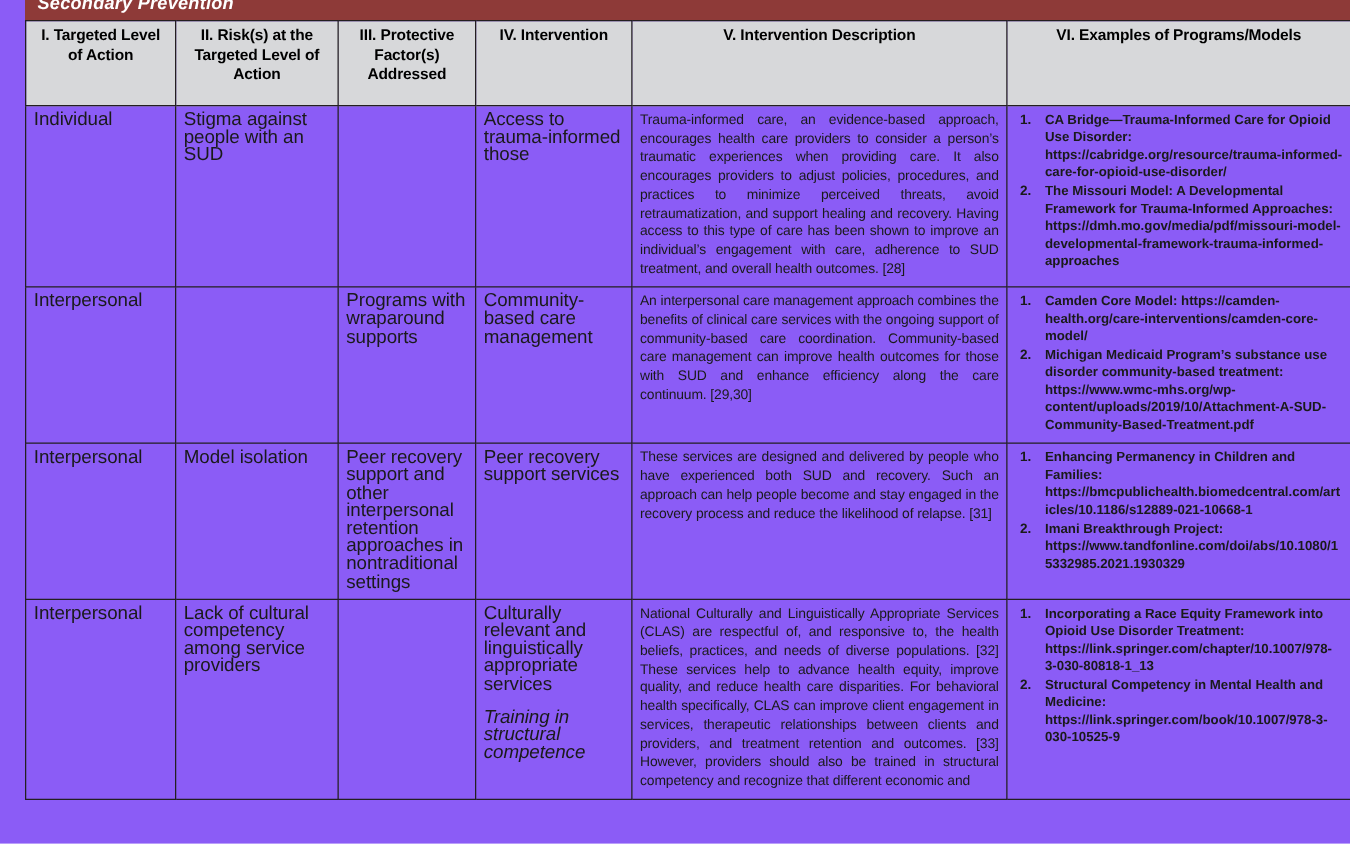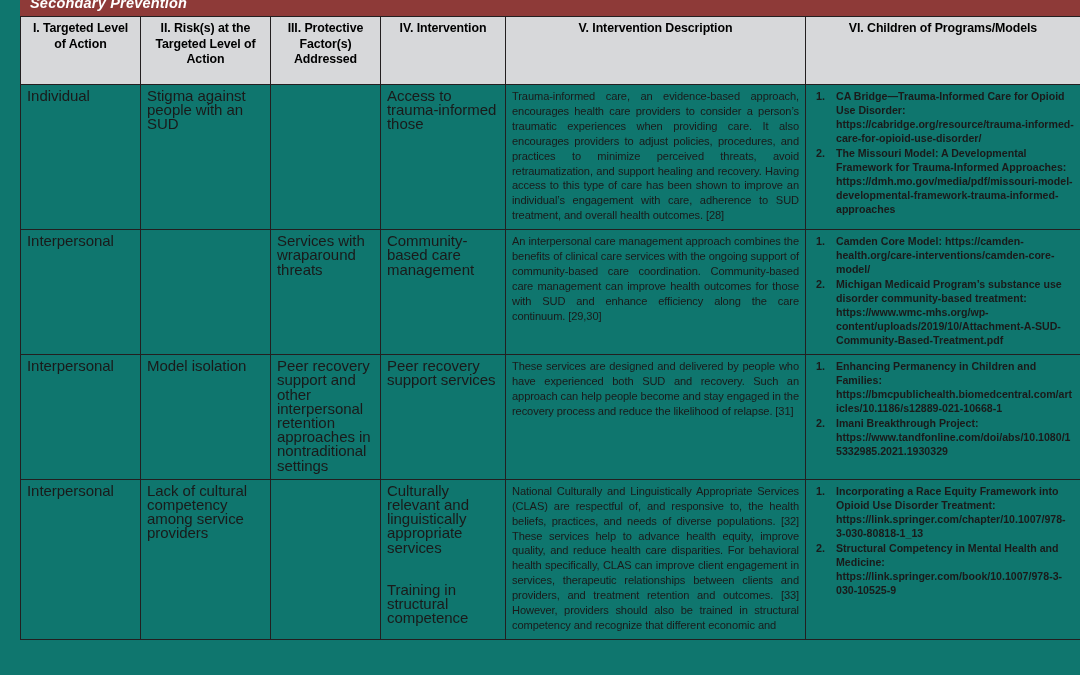--- a/index.html
+++ b/index.html
@@ -6,21 +6,21 @@
   html, body {
     margin: 0; padding: 0;
     width: 1080px; height: 675px;
     background: #ffffff;
     font-family: "Liberation Sans", sans-serif;
     overflow: hidden;
   }
   #page {
     position: relative;
     width: 1080px; height: 675px;
-    background: #0f766e;
+    background: #8b5cf6;
     overflow: hidden;
   }
 
   
   .section-banner {
     position: absolute;
     left: 20px; top: -10px;
     width: 1060px; height: 26px;
     background: #8E3A38;
     color: #ffffff;
@@ -69,21 +69,21 @@
   td.c-desc {
     font-size: 11.1px;
     line-height: 14.9px;
     text-align: justify;
     text-justify: inter-word;
     letter-spacing: -0.1px;
     padding-right: 8px;
   }
   td.c-examples { font-size: 10.6px; line-height: 14.0px; padding-left: 4px; padding-right: 5px;}
 
-  .gap-para { margin-top: 28px; }
+  .gap-para { margin-top: 12px; font-style: italic; }
 
   
   ol.examples {
     margin: 0; padding: 0;
     list-style: none;
     counter-reset: ex;
   }
   ol.examples > li {
     position: relative;
     padding-left: 24px;
@@ -125,21 +125,21 @@
         <col class="w5">
         <col class="w6">
     </colgroup>
     <thead>
       <tr>
         <th>I. Targeted Level of Action</th>
         <th>II. Risk(s) at the Targeted Level of Action</th>
         <th>III. Protective Factor(s) Addressed</th>
         <th>IV. Intervention</th>
         <th>V. Intervention Description</th>
-        <th>VI. Children of Programs/Models</th>
+        <th>VI. Examples of Programs/Models</th>
       </tr>
     </thead>
     <tbody id="matrix-body">
         <tr>
           <td class="c-level">Individual</td>
           <td class="c-risk">Stigma against people with an SUD</td>
           <td class="c-protect"></td>
           <td class="c-interv">
             <div>Access to trauma-informed those</div>
           </td>
@@ -147,21 +147,21 @@
           <td class="c-examples">
             <ol class="examples">
               <li><span class="ex-title">CA Bridge—Trauma-Informed Care for Opioid Use Disorder:</span><span class="ex-url"> https://cabridge.org/resource/trauma-informed-care-for-opioid-use-disorder/</span></li>
               <li><span class="ex-title">The Missouri Model: A Developmental Framework for Trauma-Informed Approaches:</span><span class="ex-url"> https://dmh.mo.gov/media/pdf/missouri-model-developmental-framework-trauma-informed-approaches</span></li>
             </ol>
           </td>
         </tr>
         <tr>
           <td class="c-level">Interpersonal</td>
           <td class="c-risk"></td>
-          <td class="c-protect">Services with wraparound threats</td>
+          <td class="c-protect">Programs with wraparound supports</td>
           <td class="c-interv">
             <div>Community-based care management</div>
           </td>
           <td class="c-desc">An interpersonal care management approach combines the benefits of clinical care services with the ongoing support of community-based care coordination. Community-based care management can improve health outcomes for those with SUD and enhance efficiency along the care continuum. [29,30]</td>
           <td class="c-examples">
             <ol class="examples">
               <li><span class="ex-title">Camden Core Model:</span><span class="ex-url"> https://camden-health.org/care-interventions/camden-core-model/</span></li>
               <li><span class="ex-title">Michigan Medicaid Program’s substance use disorder community-based treatment:</span><span class="ex-url"> https://www.wmc-mhs.org/wp-content/uploads/2019/10/Attachment-A-SUD-Community-Based-Treatment.pdf</span></li>
             </ol>
           </td>

